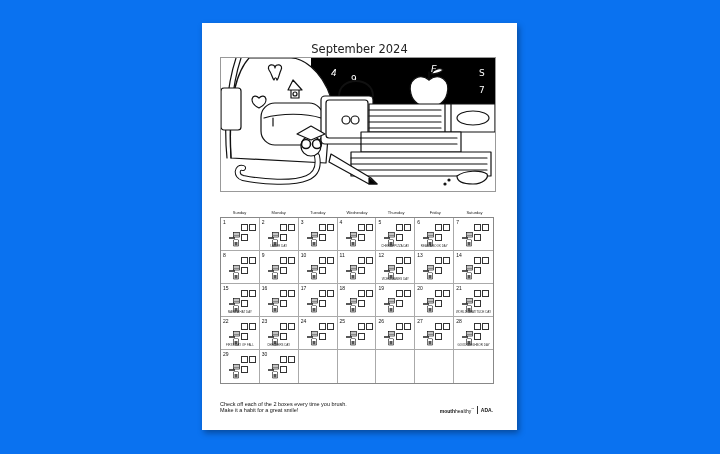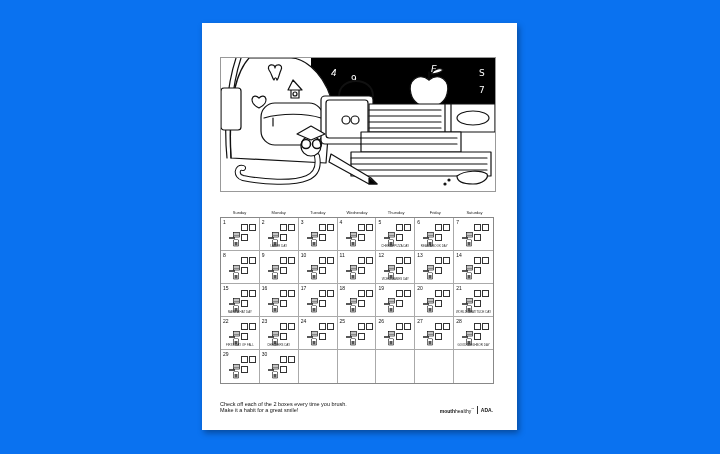--- a/index.html
+++ b/index.html
@@ -25,20 +25,21 @@
   .footer{position:absolute;left:18px;top:378px;font-size:5.5px;line-height:6.4px;color:#111;}
   .logo{position:absolute;right:24px;top:383px;font-size:5px;color:#111;display:flex;align-items:center;gap:3px;}
   .logo .mh b{font-weight:bold;}
   .logo .sep{width:0.6px;height:8px;background:#333;}
   .logo .ada{font-weight:bold;}
 </style>
 </head>
 <body>
 
 <div class="page">
+  <div class="title">September 2024</div>
 
   <div class="illus">
     <svg width="274" height="133" viewBox="0 0 274 133" xmlns="http://www.w3.org/2000/svg" fill="none" stroke="#111" stroke-width="1.2" stroke-linecap="round" stroke-linejoin="round">
 
       <rect x="90" y="0" width="184" height="50" fill="#000" stroke="none"></rect>
       <text x="110" y="18" fill="#fff" stroke="none" font-size="9" font-family="DejaVu Sans, sans-serif" font-style="italic">4</text>
       <text x="130" y="24" fill="#fff" stroke="none" font-size="9" font-family="DejaVu Sans, sans-serif">9</text>
       <text x="210" y="14" fill="#fff" stroke="none" font-size="9" font-family="DejaVu Sans, sans-serif" font-style="italic">E</text>
       <text x="258" y="18" fill="#fff" stroke="none" font-size="9" font-family="DejaVu Sans, sans-serif">S</text>
       <text x="258" y="35" fill="#fff" stroke="none" font-size="9" font-family="DejaVu Sans, sans-serif">7</text>

